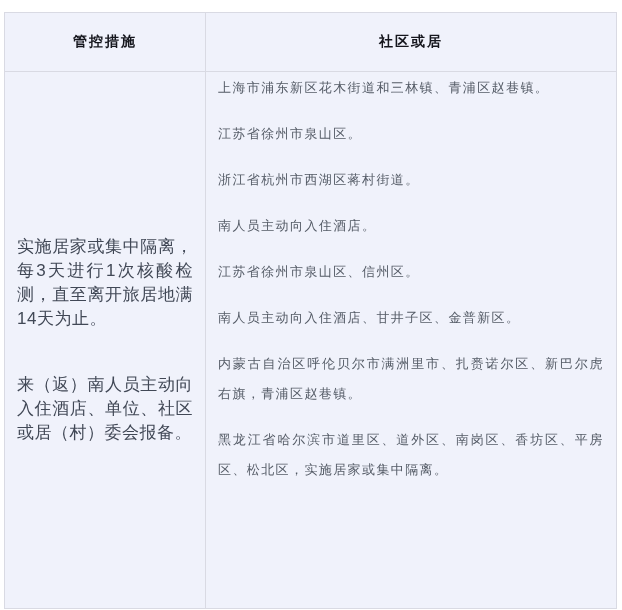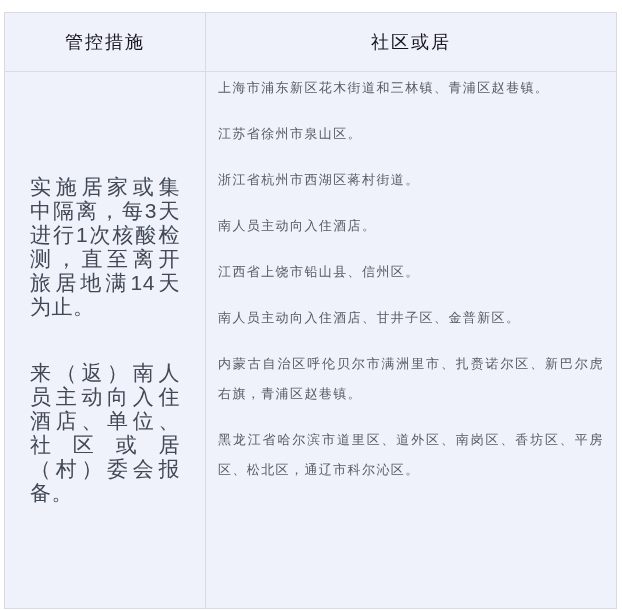--- a/index.html
+++ b/index.html
@@ -18,30 +18,30 @@
   table.info-table{
     position:absolute;left:4px;top:12px;width:613px;
     border-collapse:collapse;table-layout:fixed;
     background:var(--table-bg);
   }
   .info-table th,.info-table td{
     border:1px solid var(--border);
   }
   .info-table th{
     height:58px;
-    font-size:18px;font-weight:normal;letter-spacing:2px;
+    font-size:14px;font-weight:bold;letter-spacing:2px;
     color:var(--header-text);
     text-align:center;vertical-align:middle;
     padding:0;
   }
   td.measures-cell{
     height:536px;
     vertical-align:middle;
-    padding:0 25px;
-    font-size:21px;line-height:24px;letter-spacing:0.5px;
+    padding:0 12px;
+    font-size:17px;line-height:24px;letter-spacing:0.5px;
     text-align:justify;text-justify:inter-ideograph;
     color:var(--measures-text);
   }
   td.measures-cell p{margin:0;}
   td.measures-cell p + p{margin-top:42px;}
   td.regions-cell{
     vertical-align:top;
     padding:1px 12px 6px 12px;
     font-size:13px;line-height:30px;letter-spacing:1.4px;
     text-align:justify;text-justify:inter-ideograph;
@@ -68,21 +68,21 @@
       <tr>
         <td class="measures-cell">
           <p>实施居家或集中隔离，每3天进行1次核酸检测，直至离开旅居地满14天为止。</p>
           <p>来（返）南人员主动向入住酒店、单位、社区或居（村）委会报备。</p>
         </td>
         <td class="regions-cell">
           <p>上海市浦东新区花木街道和三林镇、青浦区赵巷镇。</p>
           <p>江苏省徐州市泉山区。</p>
           <p>浙江省杭州市西湖区蒋村街道。</p>
           <p>南人员主动向入住酒店。</p>
-          <p>江西省上饶市铅山县、信州区。</p>
+          <p>江苏省徐州市泉山区、信州区。</p>
           <p>南人员主动向入住酒店、甘井子区、金普新区。</p>
           <p>内蒙古自治区呼伦贝尔市满洲里市、扎赉诺尔区、新巴尔虎右旗，青浦区赵巷镇。</p>
-          <p>黑龙江省哈尔滨市道里区、道外区、南岗区、香坊区、平房区、松北区，通辽市科尔沁区。</p>
+          <p>黑龙江省哈尔滨市道里区、道外区、南岗区、香坊区、平房区、松北区，实施居家或集中隔离。</p>
         </td>
       </tr>
     </tbody>
   </table>
 </div>
 
 </body></html>

